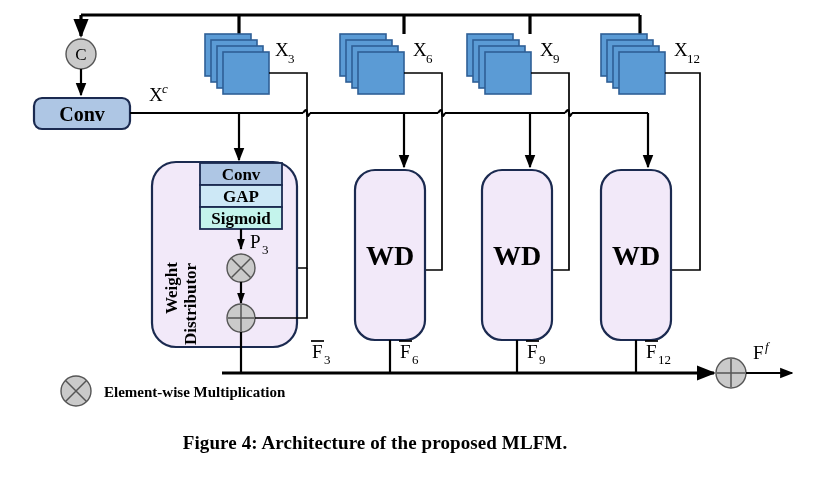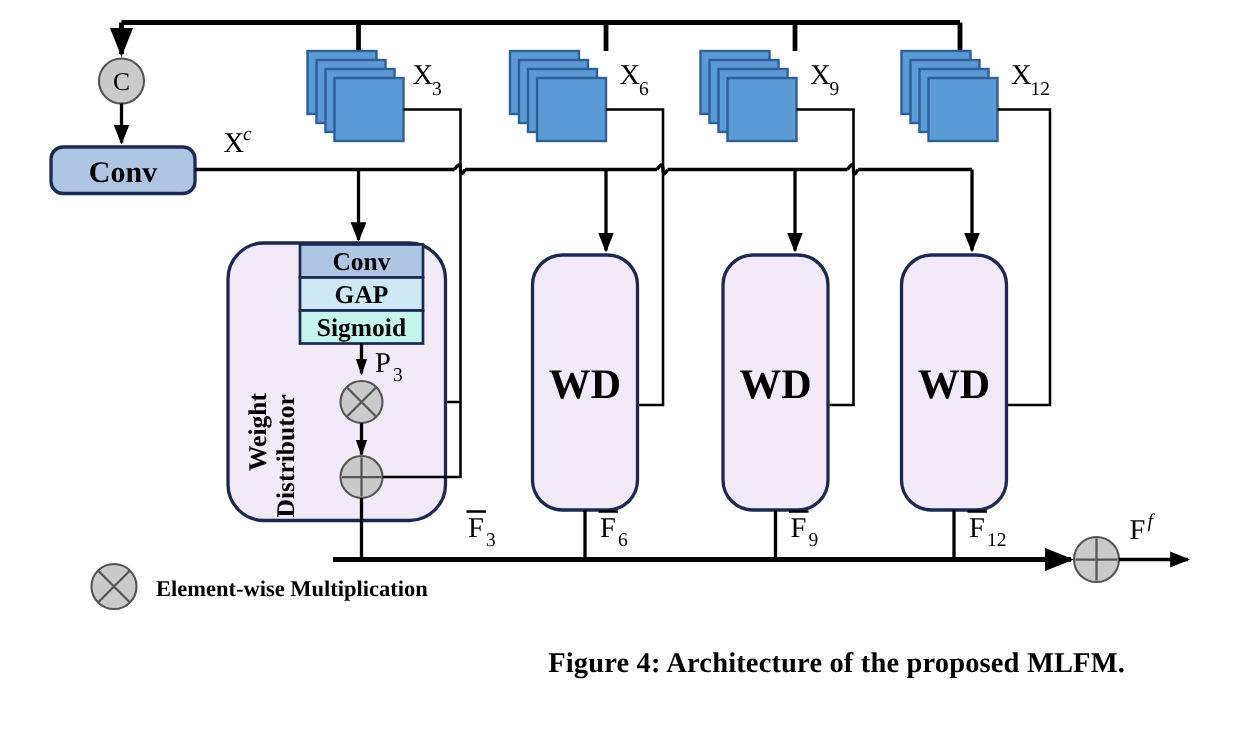--- a/index.html
+++ b/index.html
@@ -96,21 +96,21 @@
   }
   .t-legend {
     font-weight: bold;
     font-size: 15px;
   }
   .caption {
     position: absolute;
     left: 0;
     top: 432px;
     width: 750px;
-    text-align: right;
+    text-align: center;
     font-family: "Liberation Serif", serif;
     font-weight: bold;
     font-size: 19px;
     color: #000000;
     letter-spacing: 0.1px;
   }
 </style>
 </head>
 <body>
 

